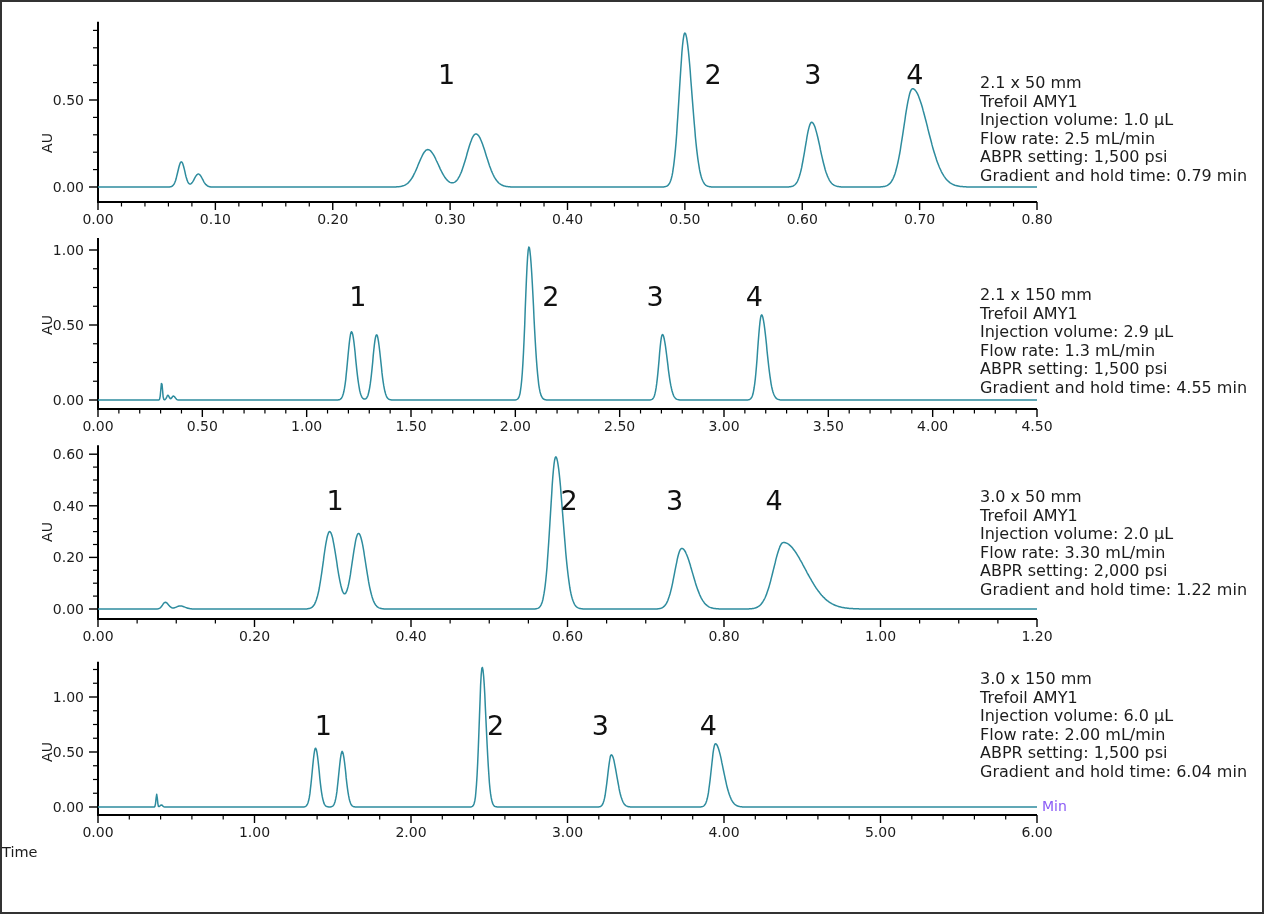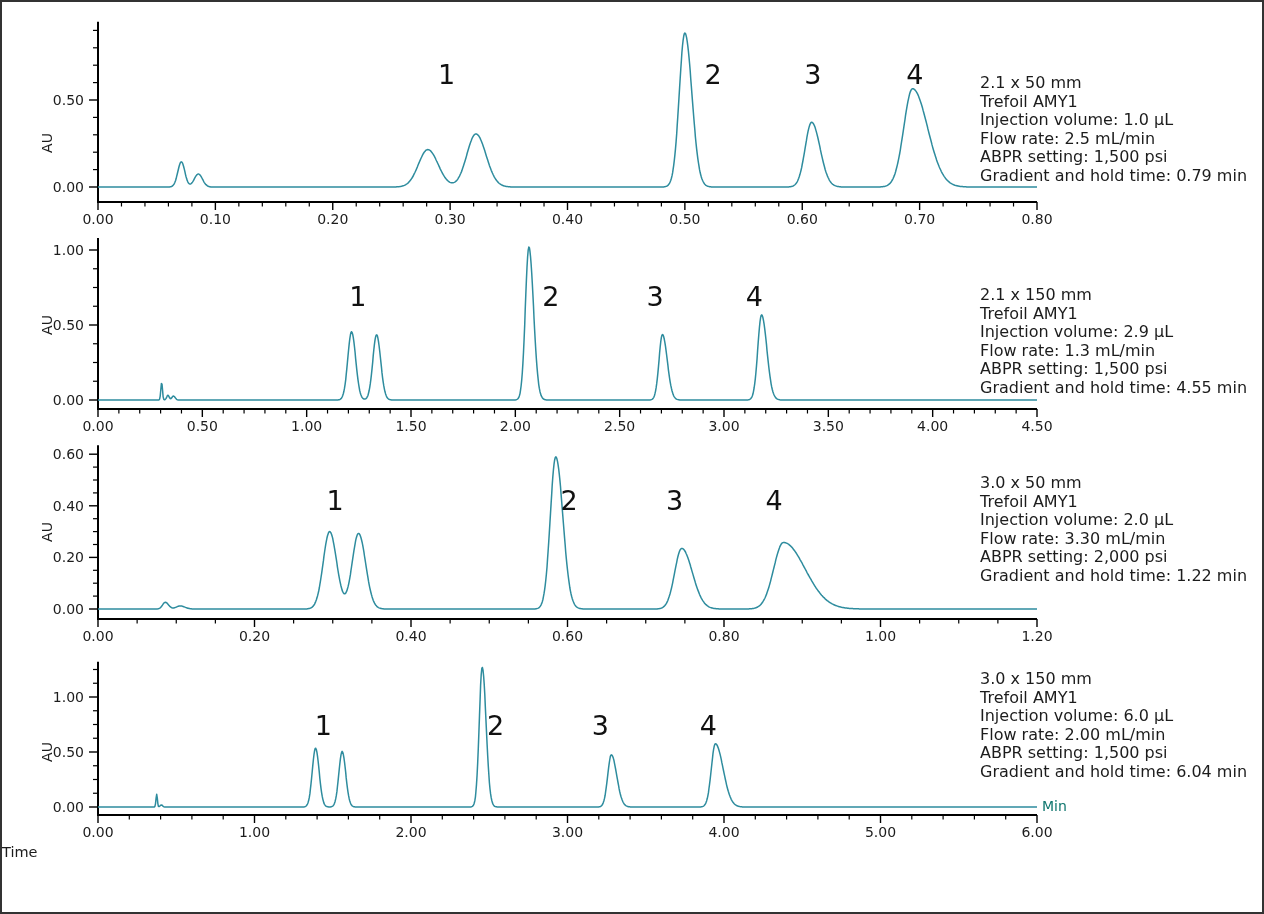--- a/index.html
+++ b/index.html
@@ -13,29 +13,29 @@
     overflow:hidden;
   }
   #plot-svg{position:absolute;left:0;top:0;}
   .anno{
     position:absolute;left:978px;
     font-size:16px;line-height:18.5px;color:#1c1c1c;
     white-space:pre-line;
   }
   .anno-1{top:72px;}
   .anno-2{top:284px;}
-  .anno-3{top:472px;}
+  .anno-3{top:486px;}
   .anno-4{top:668px;}
   .time-label{
     position:absolute;left:0;top:842px;width:1082px;
     text-align:left;font-size:14.5px;color:#1c1c1c;
   }
   .min-label{
     position:absolute;left:1040px;top:796px;
-    font-size:14px;color:#0f766e;
+    font-size:14px;color:#8b5cf6;
   }
 </style>
 </head>
 <body>
 
 <div class="figure">
   <svg id="plot-svg" width="1264" height="914">
       <g>
         <line x1="96" y1="19.700000000000017" x2="96" y2="200" stroke="#000000" stroke-width="2"></line>
         <line x1="95" y1="200" x2="1035" y2="200" stroke="#000000" stroke-width="2"></line>

